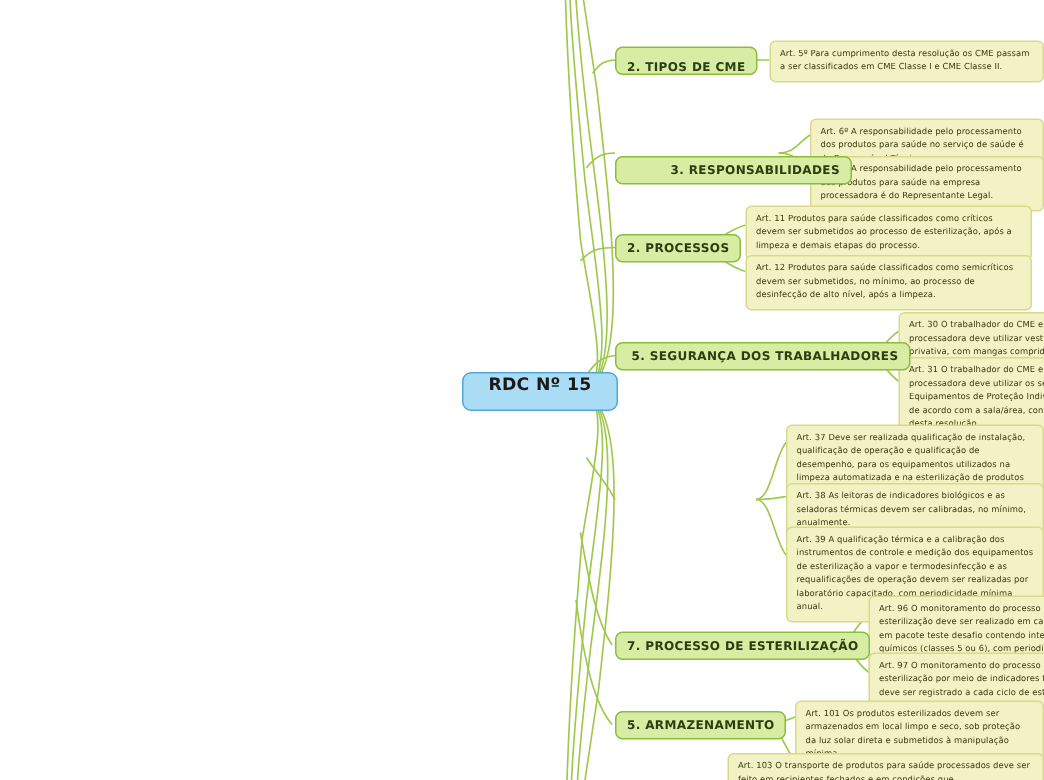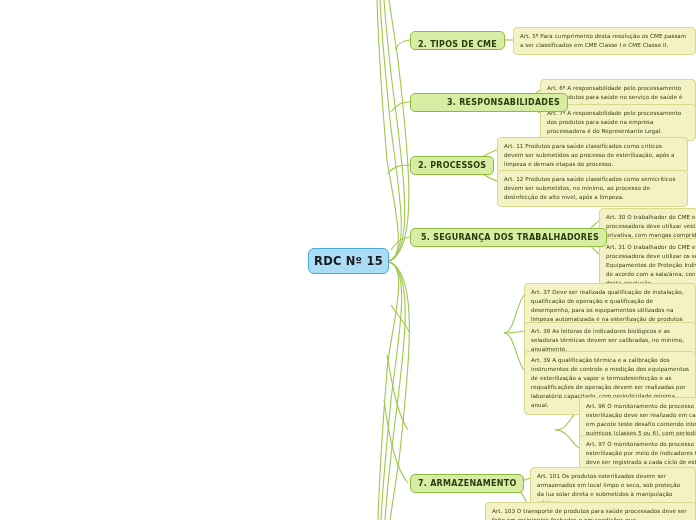--- a/index.html
+++ b/index.html
@@ -20,26 +20,25 @@
     position: absolute;
     left: 0; top: 0;
     width: 696px; height: 520px;
     pointer-events: none;
   }
 
   
   .root-node {
     position: absolute;
     left: 308px; top: 248px;
-    width: 81px; height: 26px;
+    width: 104px; height: 26px;
     background: #aadcf5;
     border: 1.5px solid #4fa8d8;
     border-radius: 6px;
     display: flex;
-    align-items: center;
     justify-content: center;
     z-index: 5;
   }
   .root-node span {
     font-size: 11.5px;
     font-weight: bold;
     color: #1a1a1a;
     letter-spacing: 0.2px;
     white-space: nowrap;
   }
@@ -134,21 +133,21 @@
     <span>RDC Nº 15</span>
   </div>
 
   <div class="topic-node" style="left:410px; top:31px;align-items:flex-end;">
     <span>2. TIPOS DE CME</span>
   </div>
   <div class="detail-node" style="left:513px; top:27px; width:183px;">
     <span>Art. 5º Para cumprimento desta resolução os CME passam a ser classificados em CME Classe I e CME Classe II.</span>
   </div>
 
-  <div class="topic-node" style="left:410px; top:93px;padding-left:36px;">
+  <div class="topic-node" style="left:410px; top:104px;padding-left:36px;">
     <span>3. RESPONSABILIDADES</span>
   </div>
   <div class="detail-node" style="left:540px; top:79px; width:156px;">
     <span>Art. 6º A responsabilidade pelo processamento dos produtos para saúde no serviço de saúde é do Responsável Técnico.</span>
   </div>
   <div class="detail-node" style="left:540px; top:104px; width:156px;">
     <span>Art. 7º A responsabilidade pelo processamento dos produtos para saúde na empresa processadora é do Representante Legal.</span>
   </div>
 
   <div class="topic-node" style="left:410px; top:156px;">
@@ -174,29 +173,32 @@
   <div class="detail-node" style="left:524px; top:283px; width:172px;">
     <span>Art. 37 Deve ser realizada qualificação de instalação, qualificação de operação e qualificação de desempenho, para os equipamentos utilizados na limpeza automatizada e na esterilização de produtos para saúde, com periodicidade mínima anual.</span>
   </div>
   <div class="detail-node" style="left:524px; top:322px; width:172px;">
     <span>Art. 38 As leitoras de indicadores biológicos e as seladoras térmicas devem ser calibradas, no mínimo, anualmente.</span>
   </div>
   <div class="detail-node" style="left:524px; top:351px; width:172px;">
     <span>Art. 39 A qualificação térmica e a calibração dos instrumentos de controle e medição dos equipamentos de esterilização a vapor e termodesinfecção e as requalificações de operação devem ser realizadas por laboratório capacitado, com periodicidade mínima anual.</span>
   </div>
 
+  <div class="topic-node" style="left:410px; top:421px;">
+    <span>7. PROCESSO DE ESTERILIZAÇÃO</span>
+  </div>
   <div class="detail-node" style="left:579px; top:397px; width:155px;">
     <span>Art. 96 O monitoramento do processo de esterilização deve ser realizado em cada carga em pacote teste desafio contendo integradores químicos (classes 5 ou 6), com periodicidade definida pelo próprio CME ou pela empresa processadora.</span>
   </div>
   <div class="detail-node" style="left:579px; top:435px; width:155px;">
     <span>Art. 97 O monitoramento do processo de esterilização por meio de indicadores físicos deve ser registrado a cada ciclo de esterilização.</span>
   </div>
 
   <div class="topic-node" style="left:410px; top:474px;">
-    <span>7. ARMAZENAMENTO</span>
+    <span>5. ARMAZENAMENTO</span>
   </div>
   <div class="detail-node" style="left:530px; top:467px; width:166px;">
     <span>Art. 101 Os produtos esterilizados devem ser armazenados em local limpo e seco, sob proteção da luz solar direta e submetidos à manipulação mínima.</span>
   </div>
   <div class="detail-node" style="left:485px; top:502px; width:211px;">
     <span>Art. 103 O transporte de produtos para saúde processados deve ser feito em recipientes fechados e em condições que</span>
   </div>
 
 </div>
 

